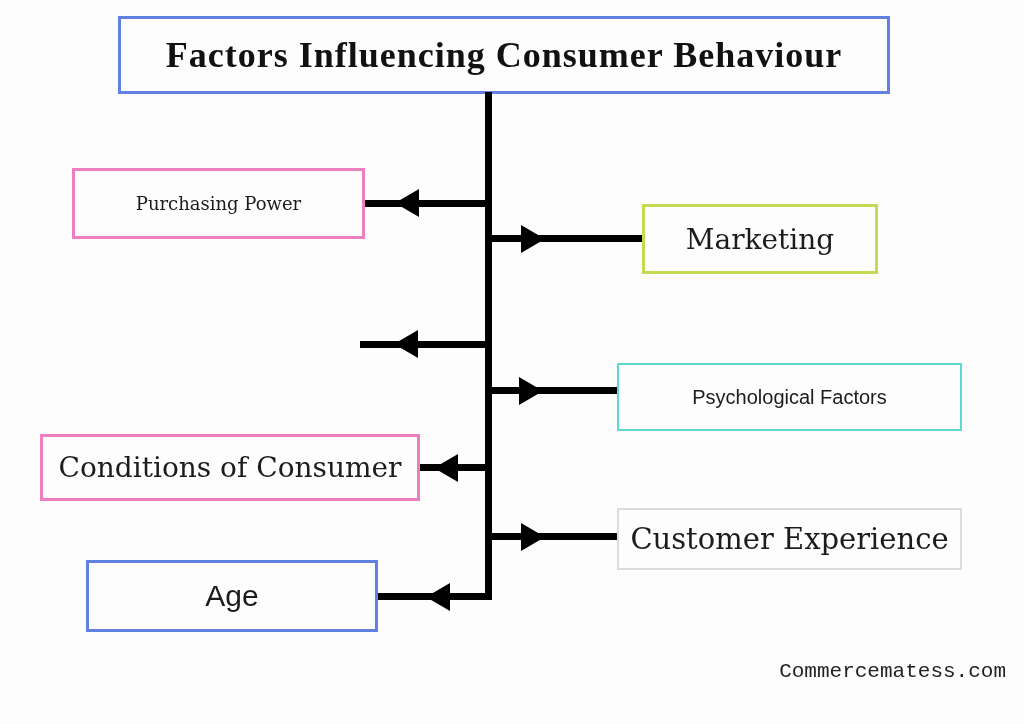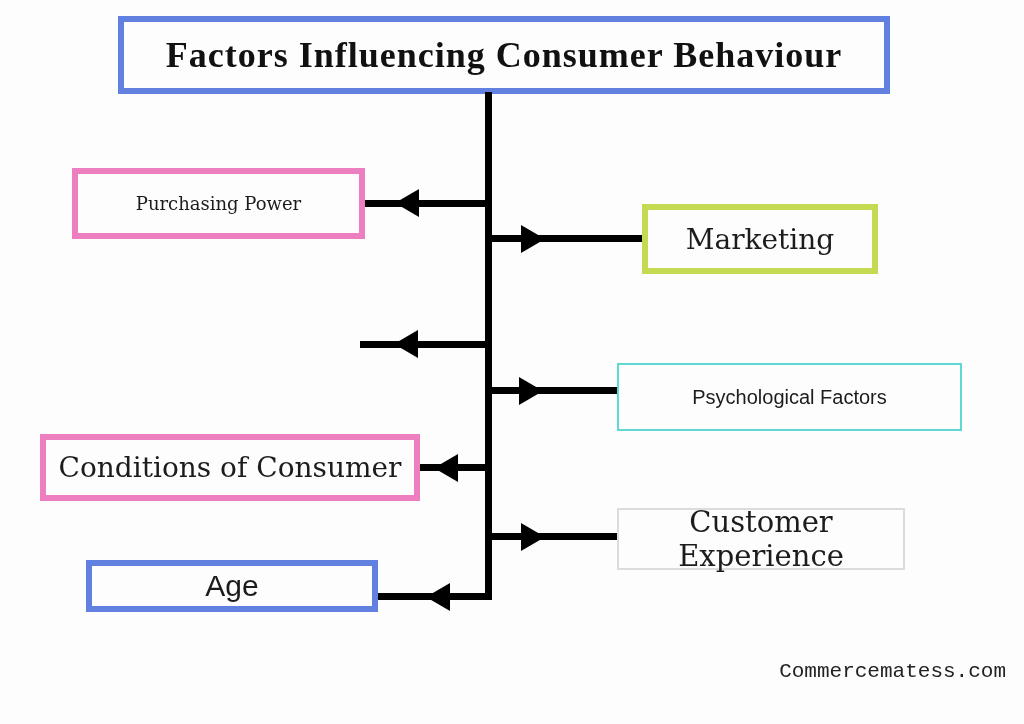--- a/index.html
+++ b/index.html
@@ -6,46 +6,46 @@
   .canvas{
     position:relative;
     width:1024px;height:724px;
     background:#fdfdfd;
     overflow:hidden;
     font-family:"DejaVu Serif", serif;
   }
   .box{
     position:absolute;
     background:#fdfdfd;
-    border:6px solid #14532d;
+    border:3px solid #14532d;
     display:flex;align-items:center;justify-content:center;
     color:#1c1c1c;
     text-align:center;
     box-sizing:border-box;
   }
   .serif-label{font-family:"DejaVu Serif", serif;}
   .sans-label{font-family:"Liberation Sans", sans-serif;}
 
   .title-box{
     left:118px;top:16px;width:772px;height:78px;
     font-family:"Liberation Serif", serif;
     font-weight:bold;font-size:36px;letter-spacing:1px;
     color:#111;
   }
 
   
   .lbox0{left:72px;top:168px;width:293px;height:71px;font-size:18px;}
   .lbox1{left:72px;top:310px;width:290px;height:71px;font-size:27px;}
   .lbox2{left:40px;top:434px;width:380px;height:67px;font-size:28px;}
-  .lbox3{left:86px;top:560px;width:292px;height:52px;font-size:30px;}
+  .lbox3{left:86px;top:560px;width:292px;height:72px;font-size:30px;}
 
   
   .rbox0{left:642px;top:204px;width:236px;height:70px;font-size:28px;}
   .rbox1{left:617px;top:363px;width:345px;height:68px;font-size:20px;border-width:2px;}
-  .rbox2{left:617px;top:508px;width:288px;height:62px;font-size:29px;border-width:2px;}
+  .rbox2{left:617px;top:508px;width:345px;height:62px;font-size:29px;border-width:2px;}
 
   
   .spine{position:absolute;left:485px;top:92px;width:7px;height:508px;background:#000;}
   .bar{position:absolute;height:7px;background:#000;}
   .bar-pp{top:200px;left:363px;width:129px;}
   .bar-sf{top:341px;left:360px;width:132px;}
   .bar-ce{top:464px;left:418px;width:74px;}
   .bar-age{top:593px;left:376px;width:116px;}
   .bar-mk{top:235px;left:485px;width:158px;}
   .bar-pf{top:387px;left:485px;width:133px;}

